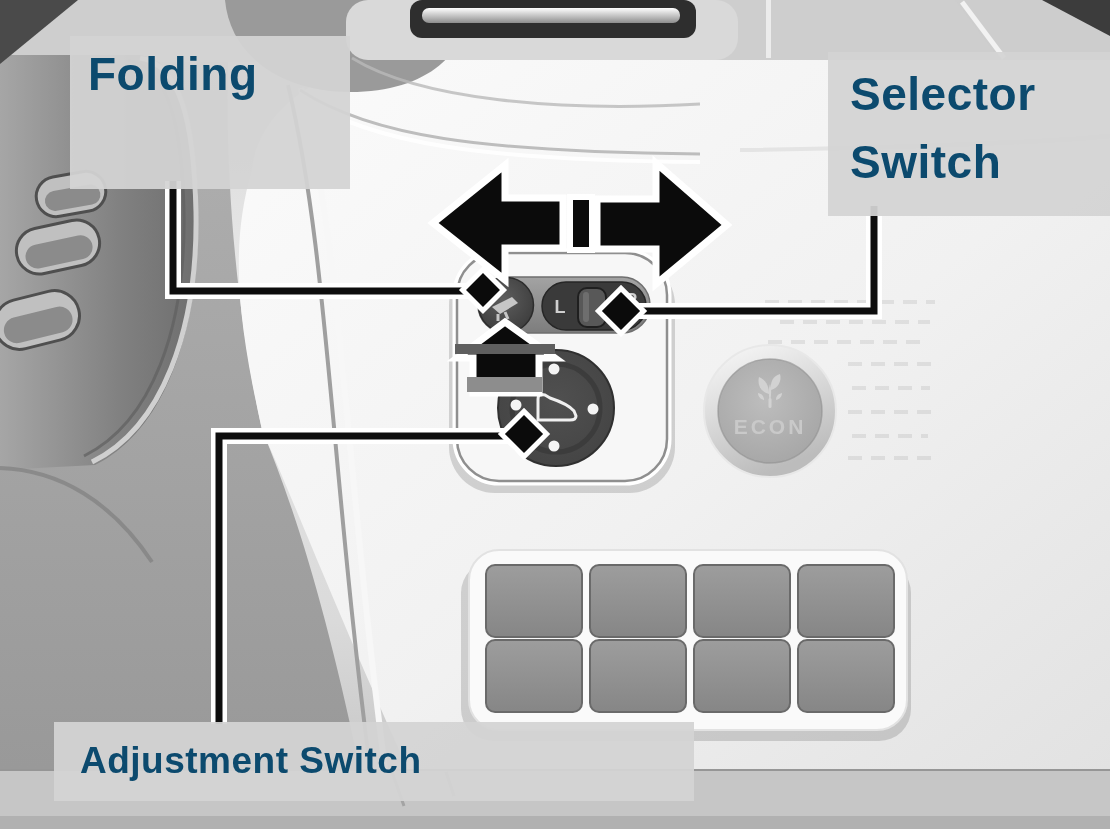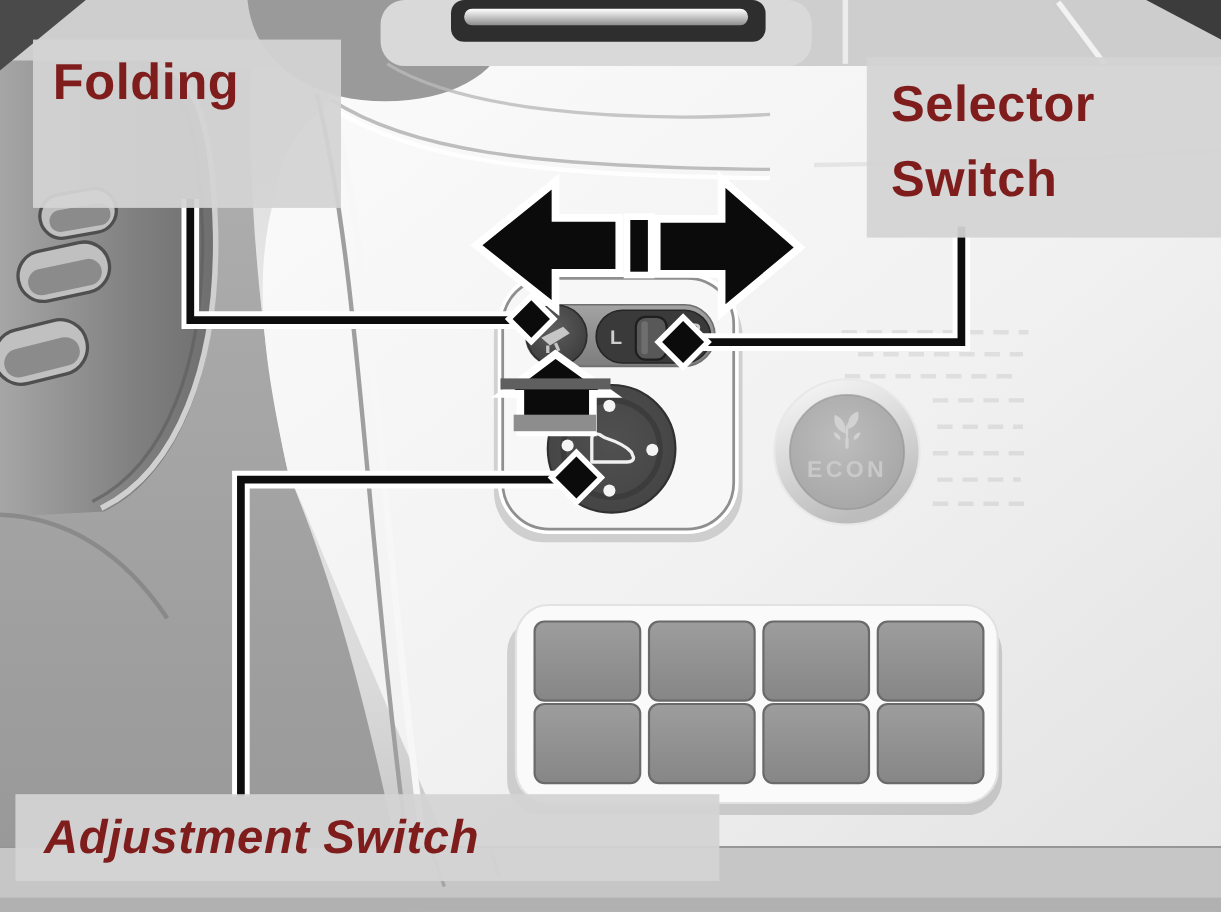--- a/index.html
+++ b/index.html
@@ -4,28 +4,28 @@
 <style>
   html,body{margin:0;padding:0;background:#888;}
   .stage{
     position:relative;width:1110px;height:829px;overflow:hidden;
     background:#e2e2e2;font-family:"Liberation Sans",sans-serif;
   }
   .stage svg{position:absolute;left:0;top:0;z-index:1;}
   .callout-box{
     position:absolute;z-index:2;
     background:rgba(211,211,211,0.94);
-    color:#7f1d1d;font-weight:bold;
+    color:#0c4a6e;font-weight:bold;margin-left:40px;
   }
   .box-folding{left:30px;top:36px;width:262px;height:147px;padding:6px 0 0 18px;
     font-size:46px;line-height:64px;letter-spacing:.5px;}
   .box-selector{left:788px;top:52px;width:314px;height:156px;padding:8px 0 0 22px;
     font-size:46px;line-height:68px;letter-spacing:.5px;}
   .box-adjustment{left:14px;top:722px;width:614px;height:79px;padding:0 0 0 26px;
-    font-size:43px;line-height:78px;letter-spacing:.5px;white-space:nowrap;font-style:italic;}
+    font-size:37px;line-height:78px;letter-spacing:.5px;white-space:nowrap;}
   .note-mark{font-size:30px;position:relative;top:-18px;margin-left:4px;}
   .cb-line{display:block;}
 </style>
 </head>
 <body>
 
 <div class="stage">
 
 <svg width="1110" height="829" viewBox="0 0 1110 829">
   <defs>

